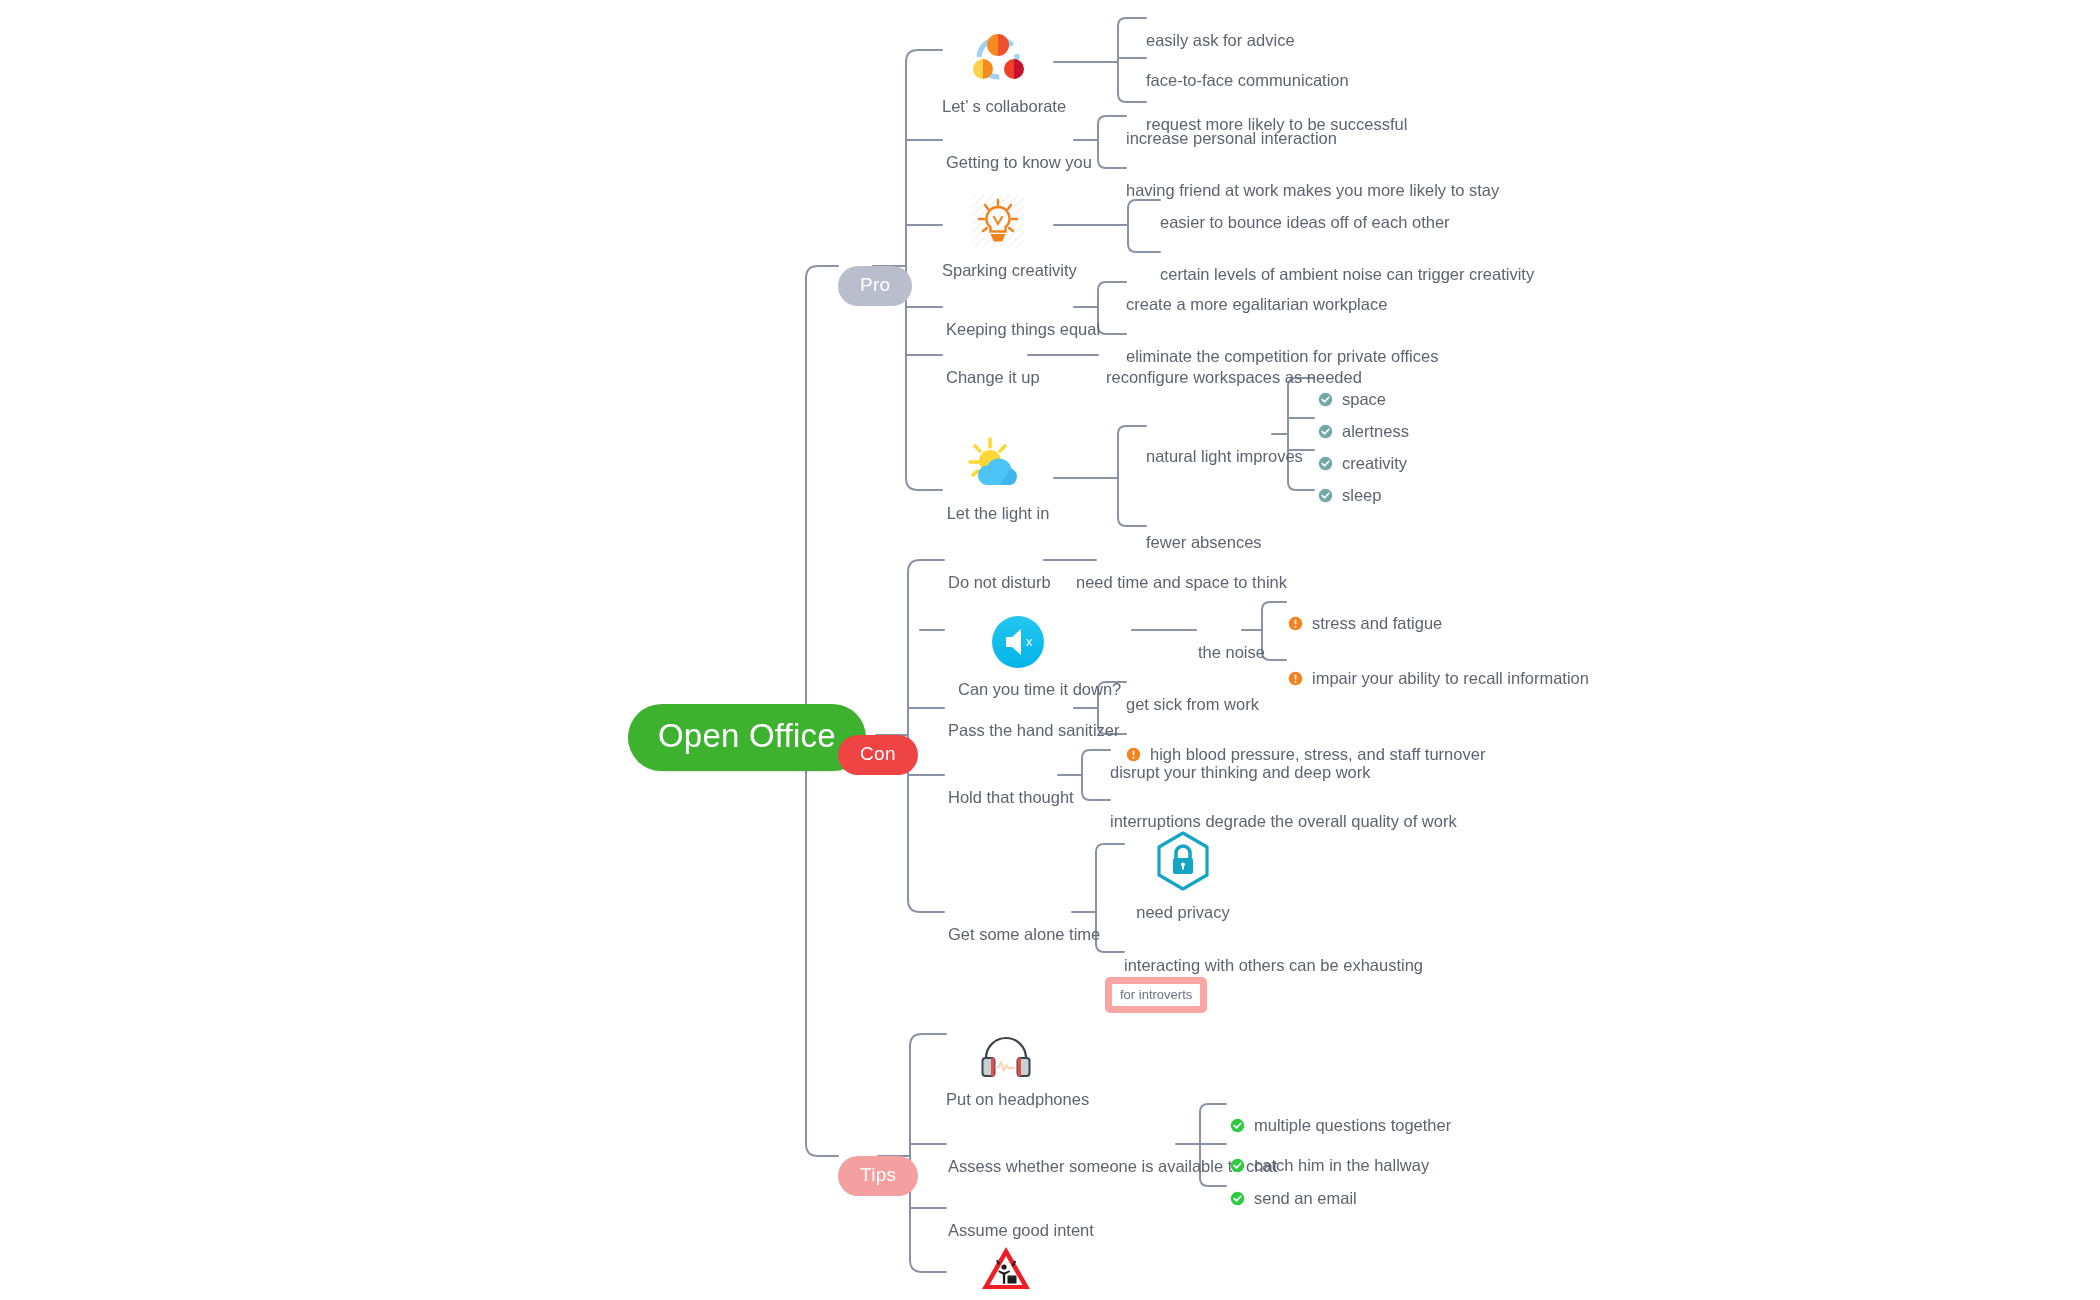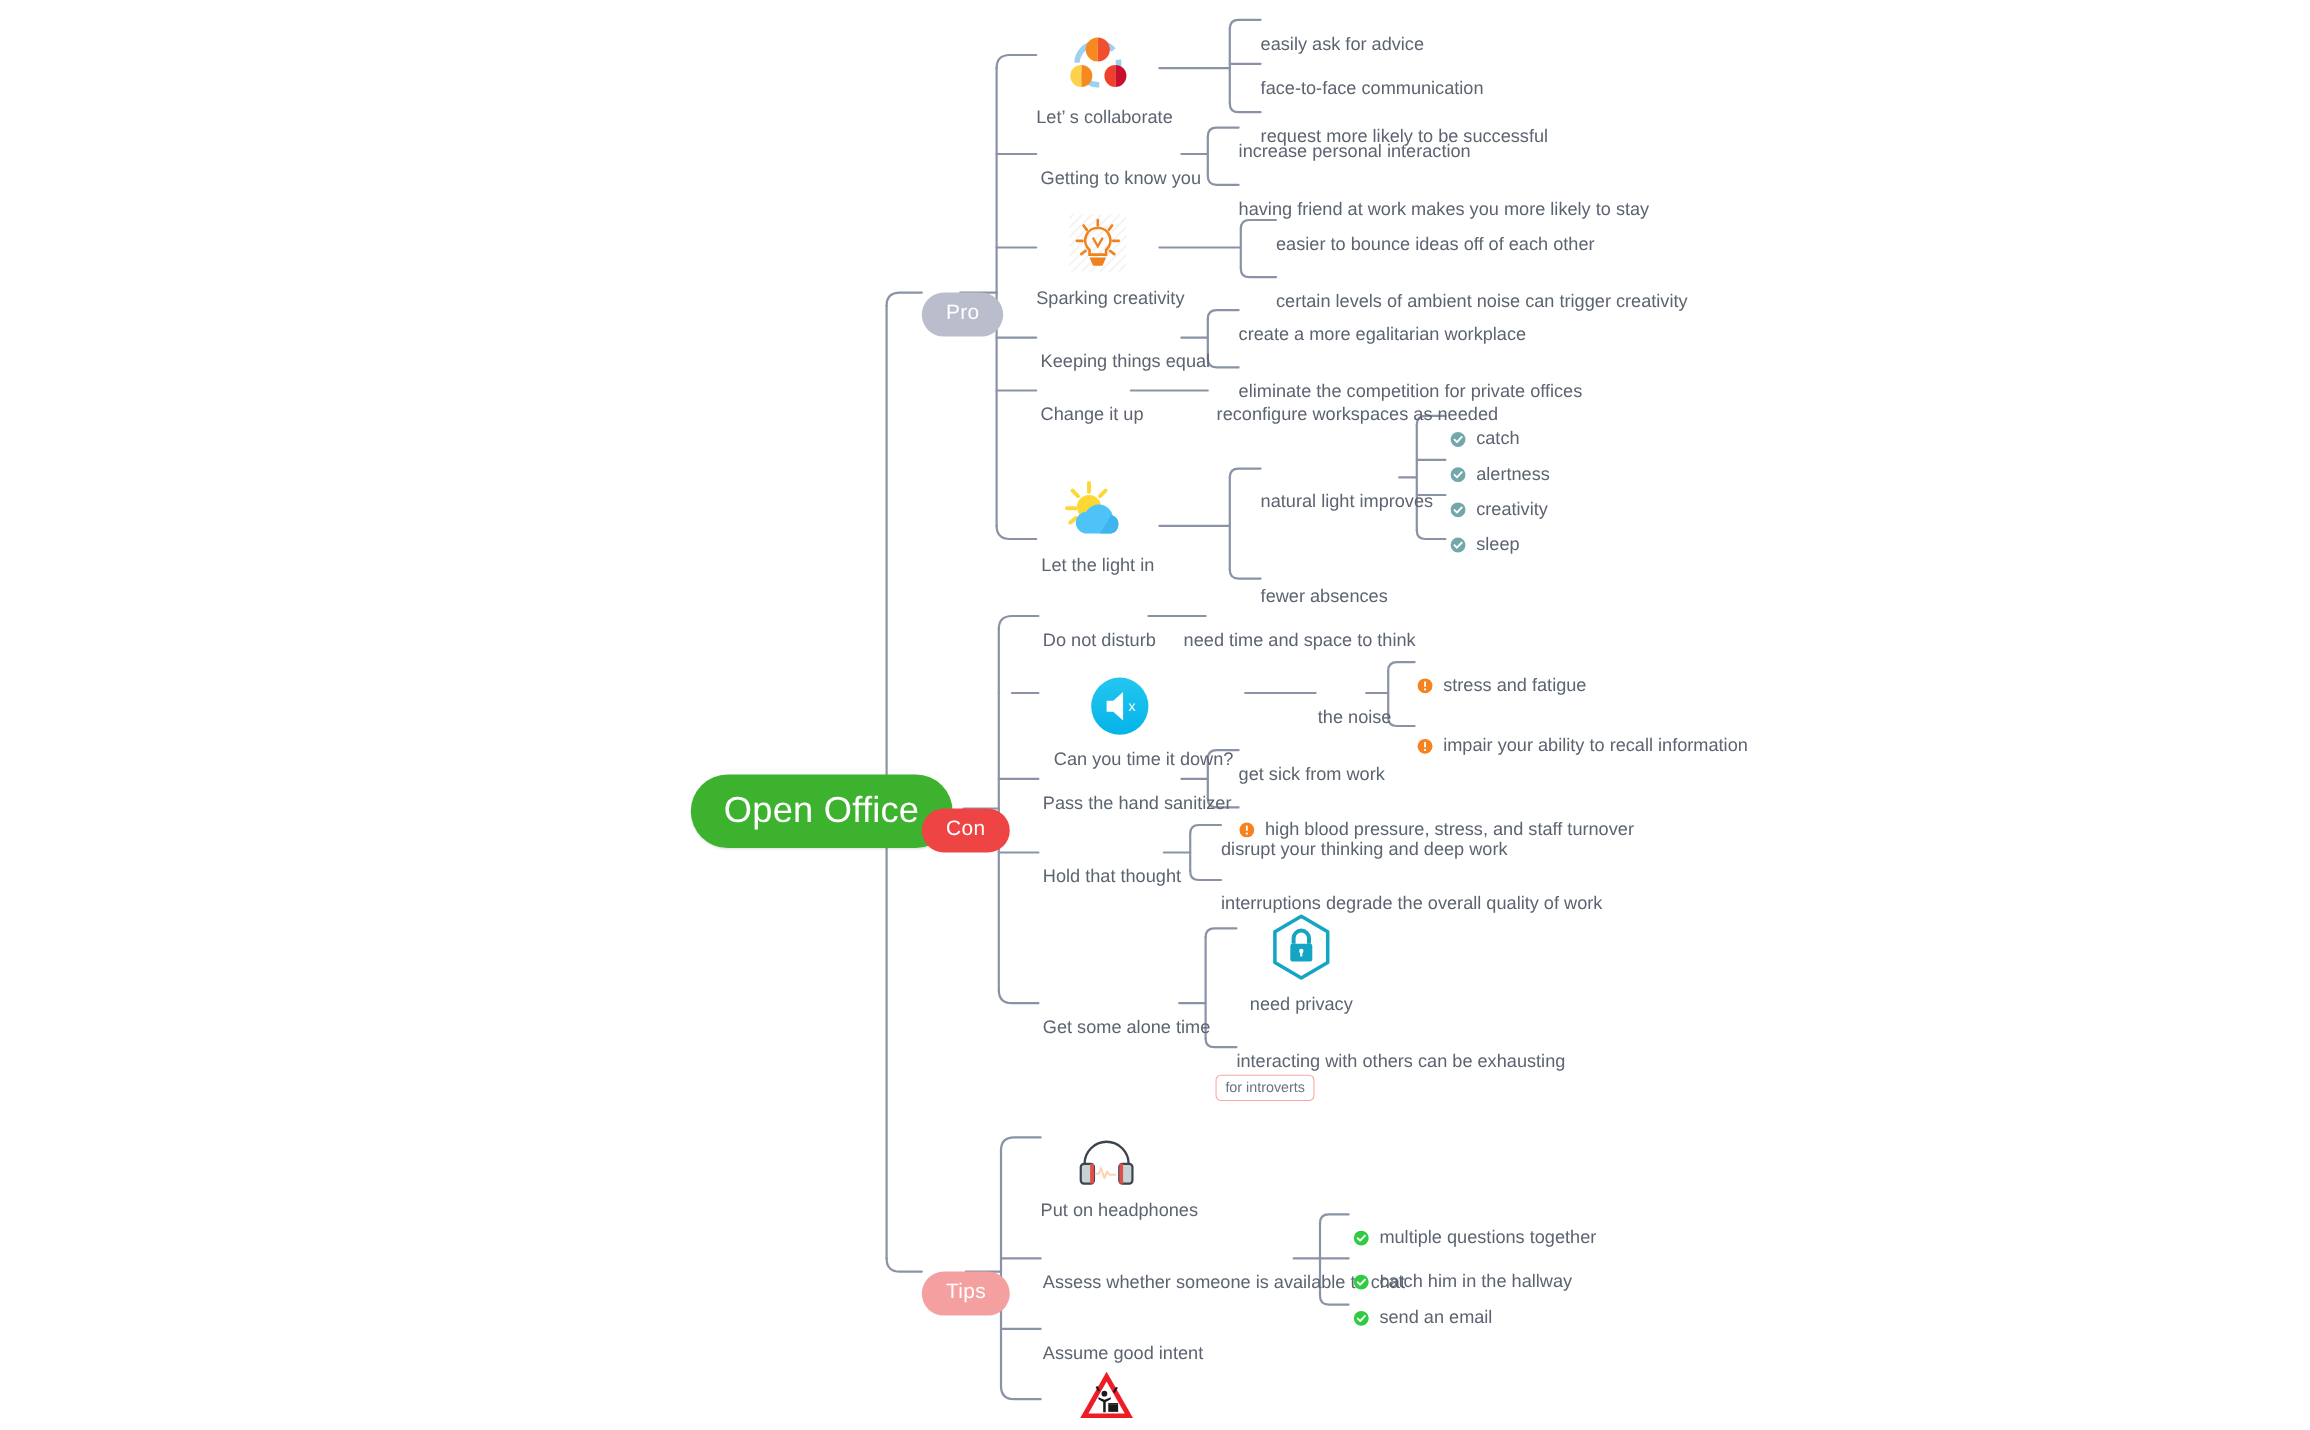--- a/index.html
+++ b/index.html
@@ -80,21 +80,21 @@
     gap: 9px;
   }
   .dot {
     flex: 0 0 auto;
     display: inline-block;
     line-height: 0;
   }
   
   .chip {
     display: inline-block;
-    border: 1px solid #fca5a5;
+    border: 7px solid #fca5a5;
     border-radius: 5px;
     padding: 3px 8px 4px 8px;
     font-size: 13px;
     color: #6b7280;
     background: #fff;
   }
 </style>
 </head>
 <body>
 
@@ -305,21 +305,21 @@
   <div class="node t" style="left:1146px; top:428px;">natural light improves</div>
   <div class="node t" style="left:1146px; top:514px;">fewer absences</div>
 
   <div class="node row" style="left:1318px; top:371px;">
     <span class="dot">
       <svg width="15" height="15" viewBox="0 0 16 16">
         <circle cx="8" cy="8" r="7.2" fill="#73a8ab"></circle>
         <path d="M4.5 8.2 L7 10.6 L11.6 5.6" fill="none" stroke="#ffffff" stroke-width="1.8" stroke-linecap="round" stroke-linejoin="round"></path>
       </svg>
     </span>
-    <span class="t">catch</span>
+    <span class="t">space</span>
   </div>
   <div class="node row" style="left:1318px; top:403px;">
     <span class="dot">
       <svg width="15" height="15" viewBox="0 0 16 16">
         <circle cx="8" cy="8" r="7.2" fill="#73a8ab"></circle>
         <path d="M4.5 8.2 L7 10.6 L11.6 5.6" fill="none" stroke="#ffffff" stroke-width="1.8" stroke-linecap="round" stroke-linejoin="round"></path>
       </svg>
     </span>
     <span class="t">alertness</span>
   </div>

